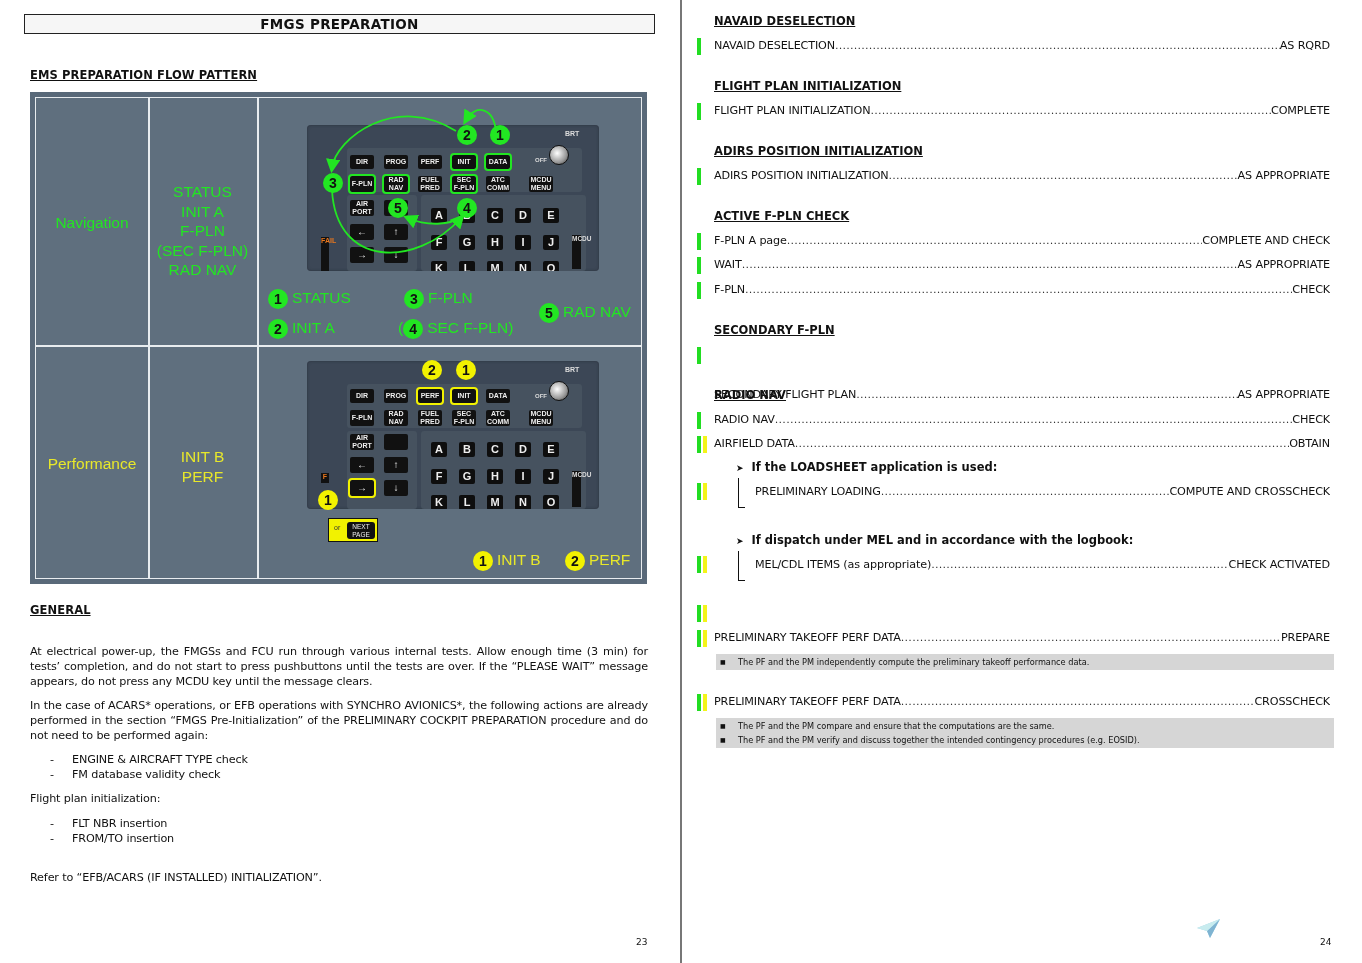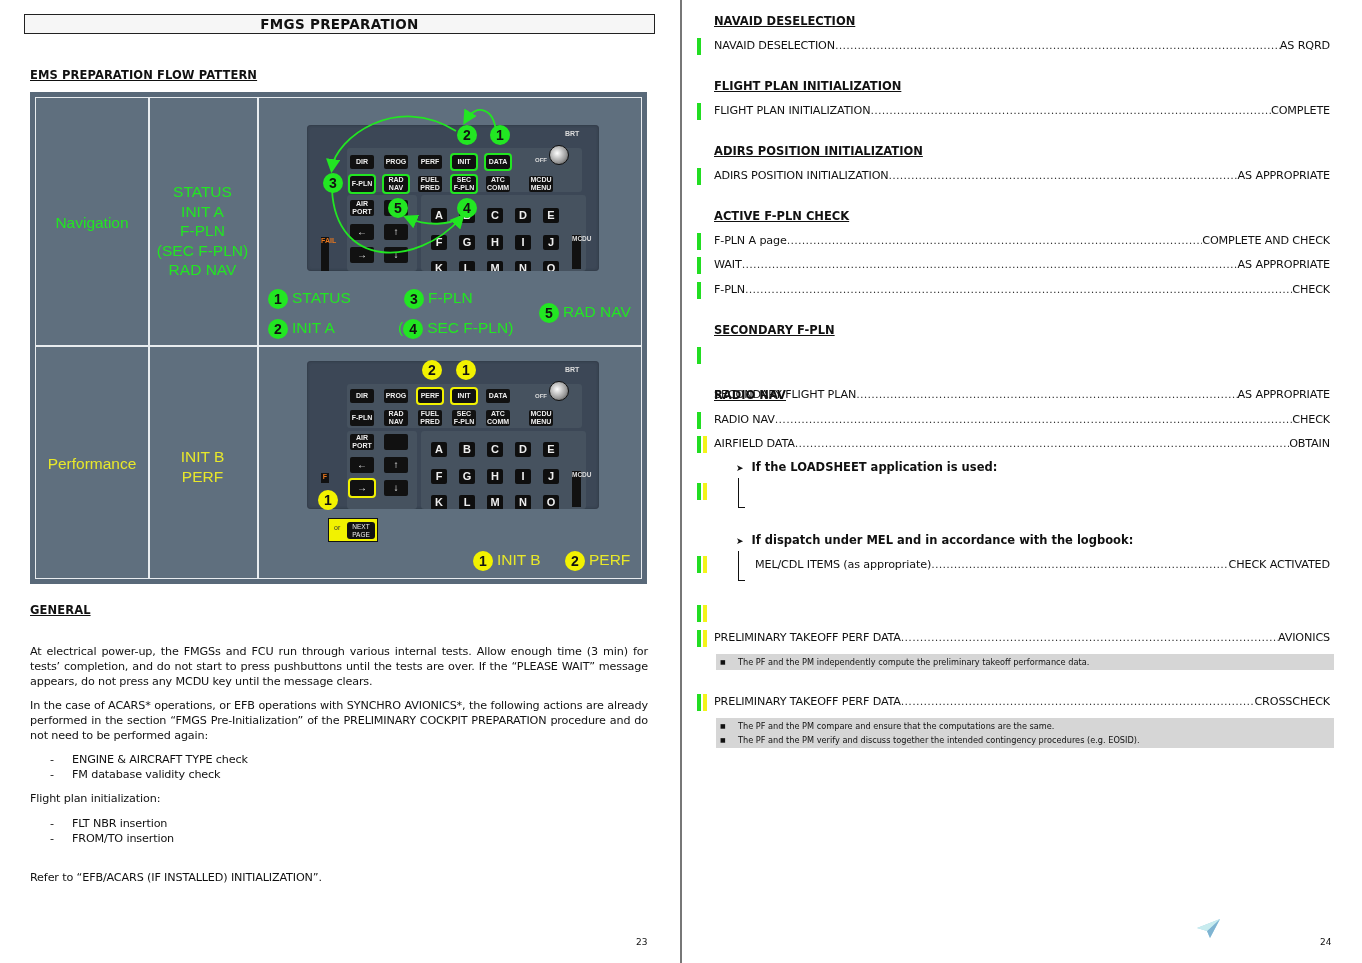--- a/index.html
+++ b/index.html
@@ -353,40 +353,45 @@
   <div class="row" style="top:436px;">
       <span class="lbl">AIRFIELD DATA</span>
       <span class="dots"></span>
       <span class="val">OBTAIN</span>
     </div>
 
   <div class="cond" style="top:460px;"><span class="chev">➤</span><span>If the LOADSHEET application is used:</span></div>
   <div class="bracket" style="top:478px;"></div>
   <div class="bar g" style="left:15px; top:483px;"></div>
   <div class="bar y" style="left:21px; top:483px;"></div>
+  <div class="row sub" style="top:484px;">
+      <span class="lbl">PRELIMINARY LOADING</span>
+      <span class="dots"></span>
+      <span class="val">COMPUTE AND CROSSCHECK</span>
+    </div>
 
   <div class="cond" style="top:533px;"><span class="chev">➤</span><span>If dispatch under MEL and in accordance with the logbook:</span></div>
   <div class="bracket" style="top:551px;"></div>
   <div class="bar g" style="left:15px; top:556px;"></div>
   <div class="bar y" style="left:21px; top:556px;"></div>
   <div class="row sub" style="top:557px;">
       <span class="lbl">MEL/CDL ITEMS (as appropriate) </span>
       <span class="dots"></span>
       <span class="val">CHECK ACTIVATED</span>
     </div>
 
   <div class="bar g" style="left:15px; top:605px;"></div>
   <div class="bar y" style="left:21px; top:605px;"></div>
 
   <div class="bar g" style="left:15px; top:630px;"></div>
   <div class="bar y" style="left:21px; top:630px;"></div>
   <div class="row" style="top:630px;">
       <span class="lbl">PRELIMINARY TAKEOFF PERF DATA</span>
       <span class="dots"></span>
-      <span class="val">AVIONICS</span>
+      <span class="val">PREPARE</span>
     </div>
   <div class="note" style="top:654px;">
     <div><span class="bul">■</span><span>The PF and the PM independently compute the preliminary takeoff performance data.</span></div>
   </div>
 
   <div class="bar g" style="left:15px; top:694px;"></div>
   <div class="bar y" style="left:21px; top:694px;"></div>
   <div class="row" style="top:694px;">
       <span class="lbl">PRELIMINARY TAKEOFF PERF DATA</span>
       <span class="dots"></span>

